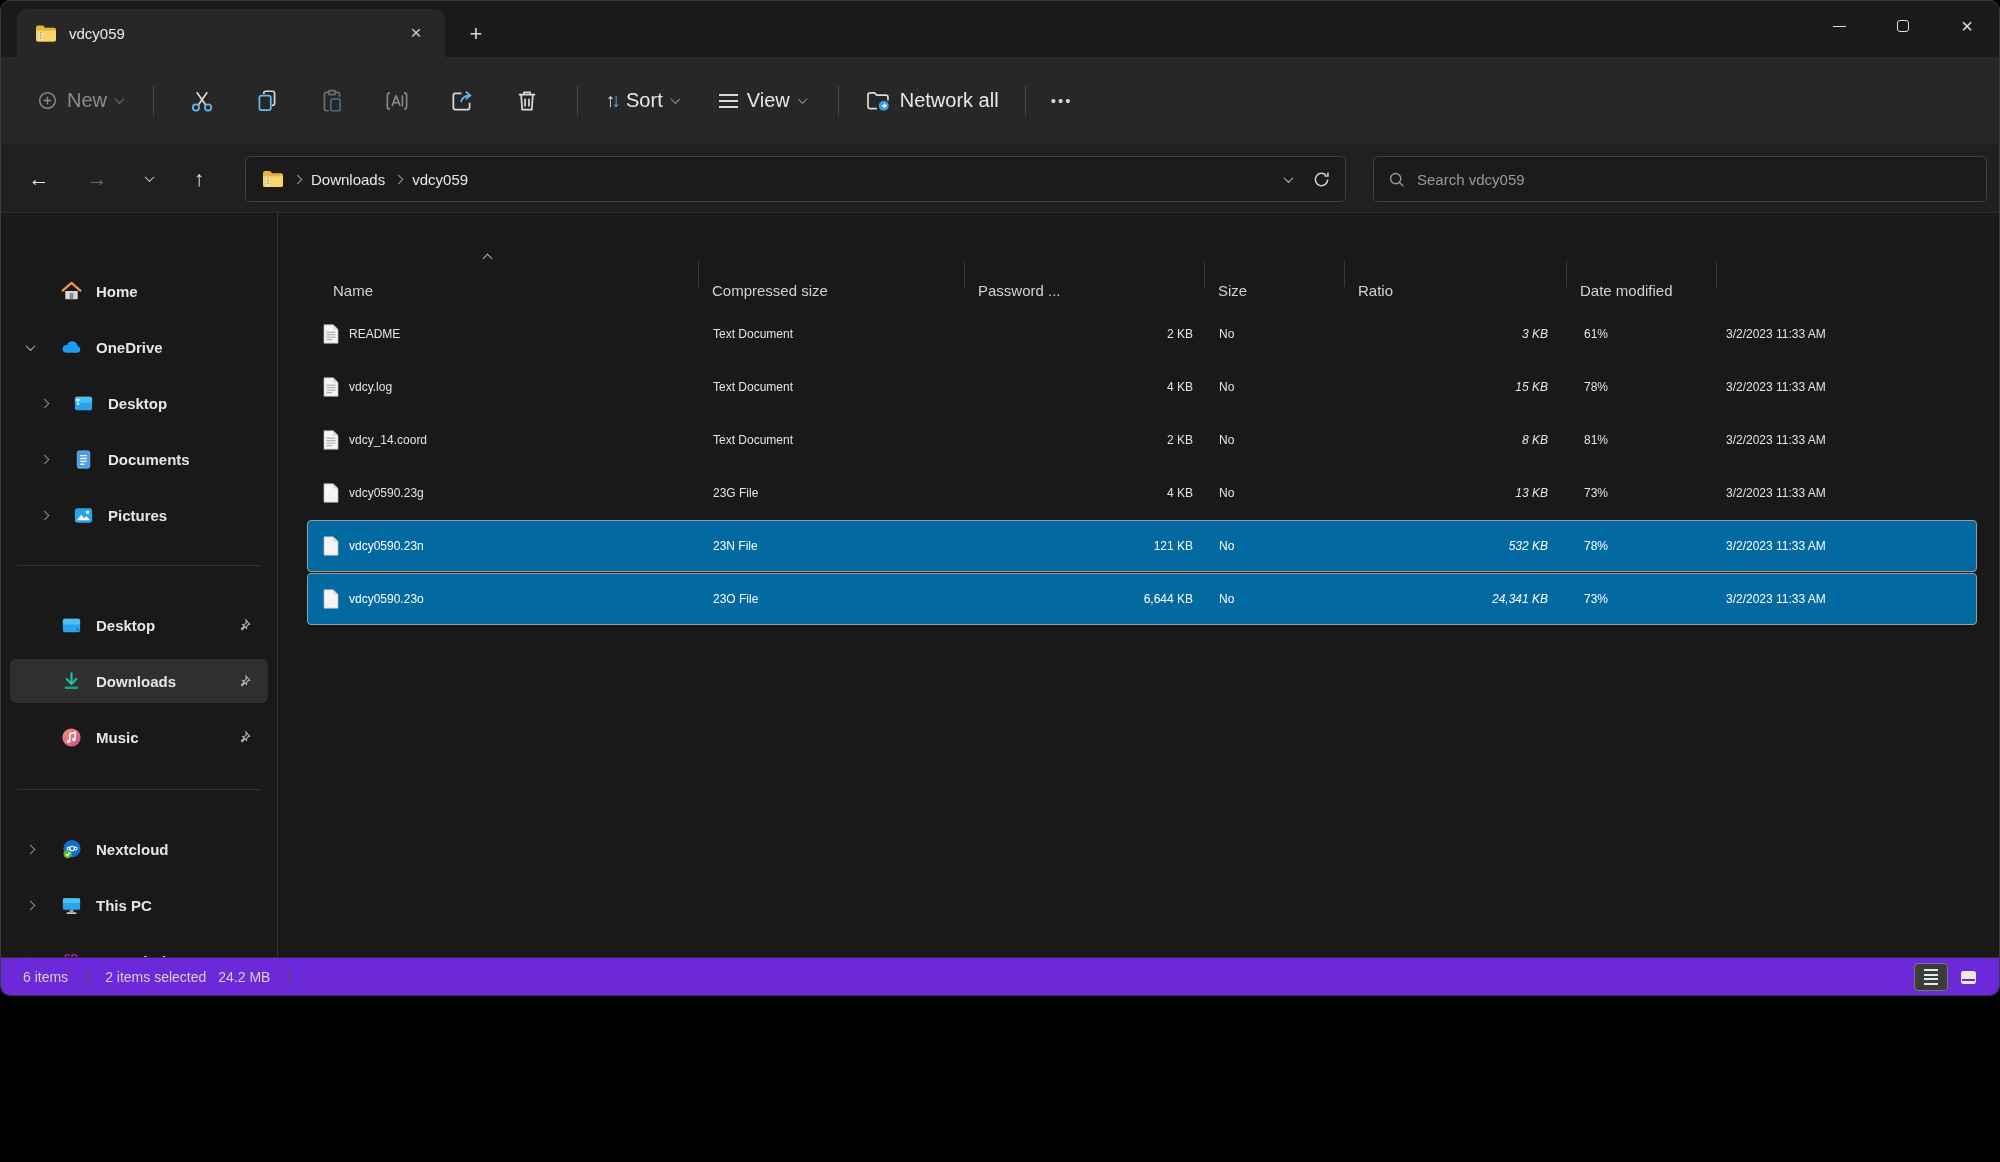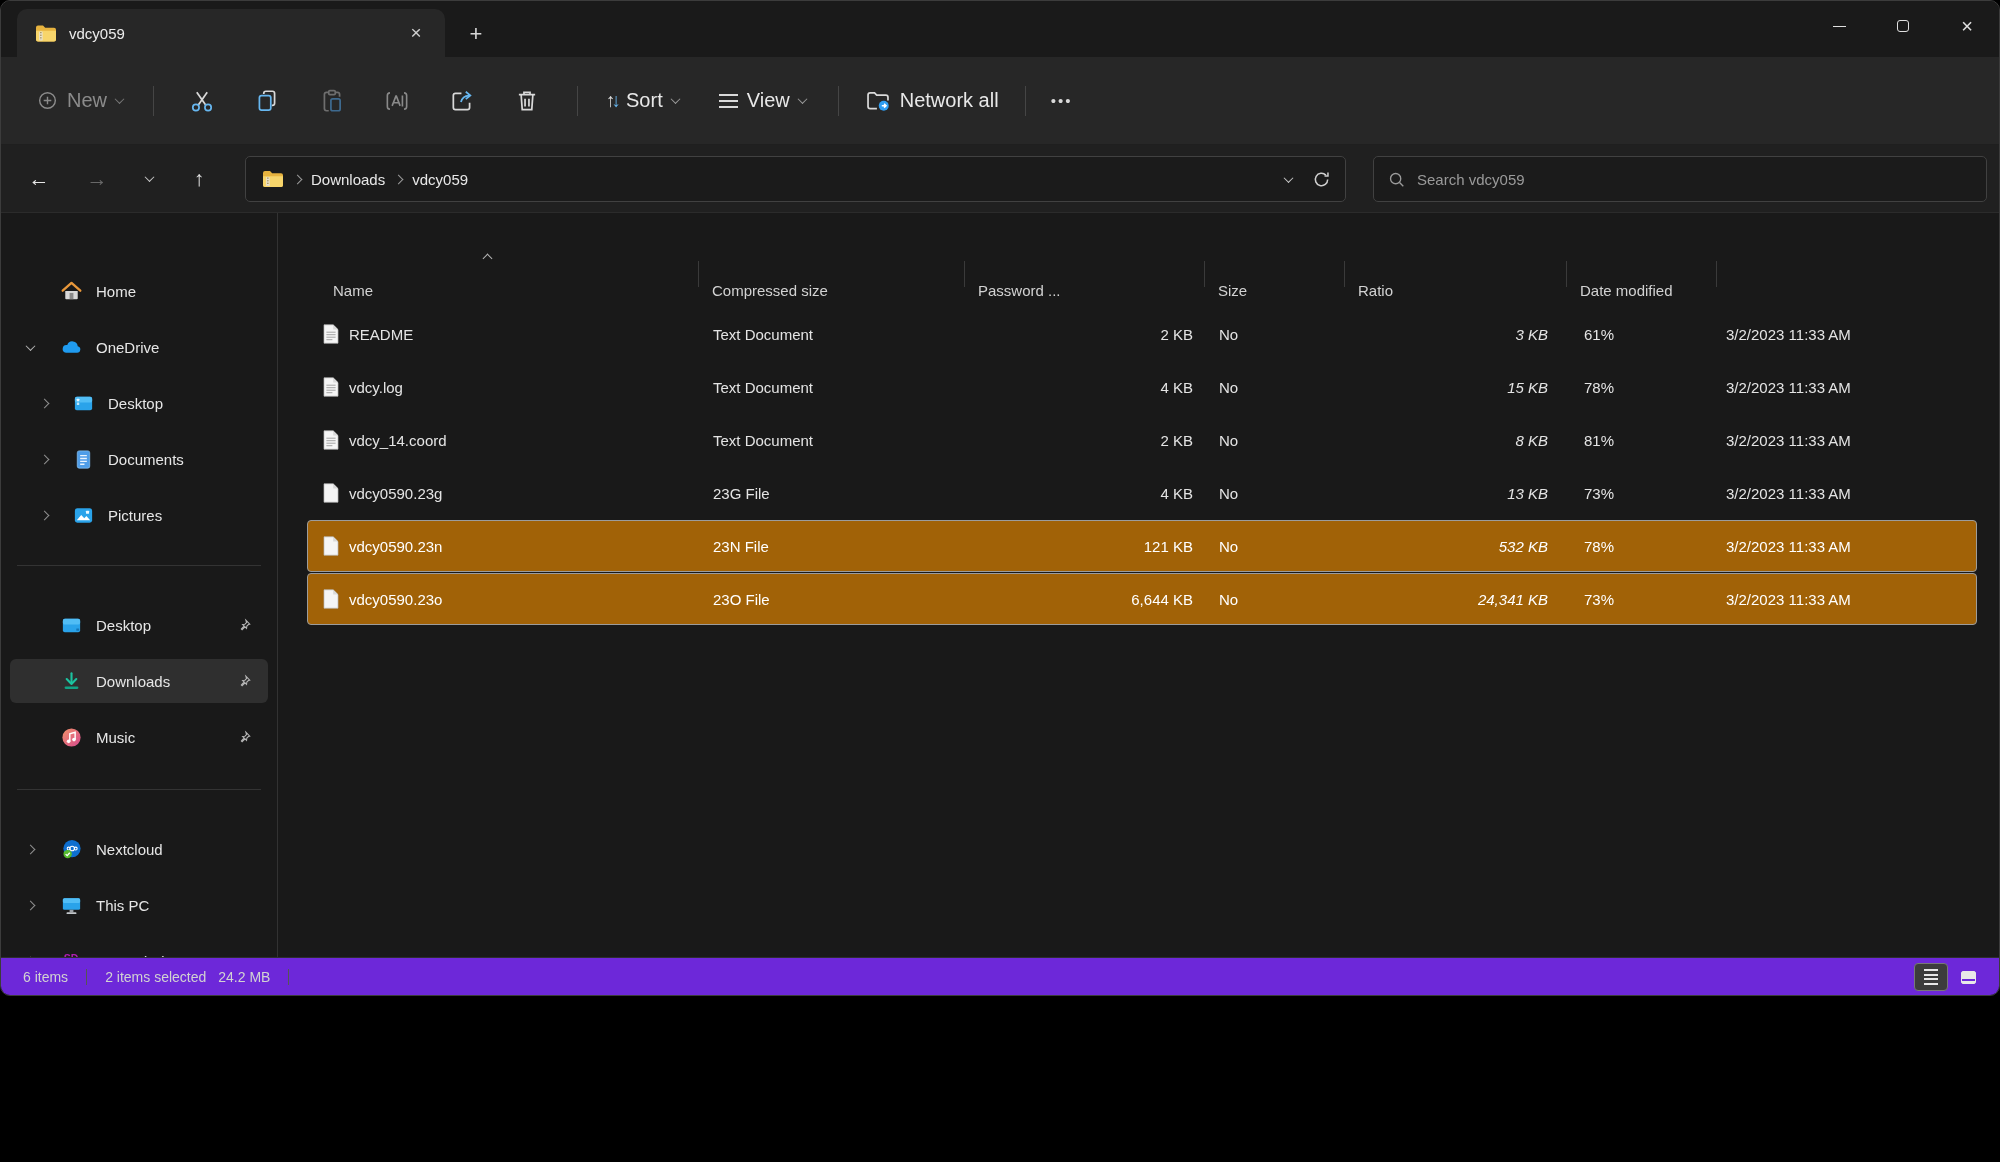--- a/index.html
+++ b/index.html
@@ -56,40 +56,40 @@
                       color:#e6e6e6; font-size:15px; font-family:inherit; }
   .search-box input::placeholder { color:#9a9a9a; }
 
   
   .main { position:absolute; left:0; top:212px; right:0; bottom:38px; background:#191919; }
   .sidebar { position:absolute; left:0; top:0; bottom:0; width:277px; border-right:1px solid #323232; padding-top:56px; }
   .side-item { display:flex; align-items:center; height:44px; margin:0 9px 12px 9px; border-radius:6px; font-size:15px; }
   .side-item.selected { background:#2f2f2f; }
   .side-item .chevslot { width:16px; margin-left:12px; display:flex; justify-content:center; }
   .side-item .ico { width:23px; height:23px; margin-left:22px; flex:none; }
-  .side-item .lbl { margin-left:13px; color:#e6e6e6; }
+  .side-item .lbl { margin-left:13px; color:#e6e6e6;font-weight:bold; }
   .side-item.child .chevslot { margin-left:26px; }
   .side-item.child .ico { margin-left:20px; }
   .side-item .pin { margin-left:auto; margin-right:16px; width:15px; height:15px; }
   .side-sep { height:1px; background:#333; margin:28px 16px 37px 16px; }
   .side-sep.second { margin:30px 16px 37px 16px; }
 
   
   .list { position:absolute; left:278px; top:0; right:0; bottom:0; }
   .lheader { position:absolute; left:0; top:36px; width:1708px; height:50px; display:grid;
              grid-template-columns:420px 266px 240px 140px 222px 150px 262px; align-items:center; }
   .hcell { position:relative; height:100%; display:flex; align-items:flex-end; font-size:15px; color:#d2d2d2;
            padding-left:13px; }
   .hcell::after { content:""; position:absolute; right:0; top:12px; bottom:12px; width:1px; background:#3a3a3a; }
   .hcell.first { padding-left:54px; }
   .sort-caret { position:absolute; left:205px; top:6px; }
   .rows { position:absolute; left:28px; top:95px; width:1670px; }
   .frow { display:grid; grid-template-columns:392px 266px 240px 140px 222px 150px 260px; align-items:center;
-          height:52px; margin-bottom:1px; border-radius:4px; font-size:15px; color:#e4e4e4; border:1px solid transparent; }
-  .frow.selected { background:#a16207; border-color:#9c9c9c; color:#fff; }
+          height:52px; margin-bottom:1px; border-radius:4px; font-size:12px; color:#e4e4e4; border:1px solid transparent; }
+  .frow.selected { background:#0369a1; border-color:#9c9c9c; color:#fff; }
   .fcell { padding-left:13px; white-space:nowrap; overflow:hidden; }
   .fcell.name { display:flex; align-items:center; gap:10px; padding-left:15px; }
   .fcell.num { text-align:right; padding-right:13px; }
   .fcell.size { padding-right:20px;font-style:italic; }
   .fcell.ratio { padding-left:16px; }
   .fcell.date { padding-left:8px; }
 
   
   .statusbar { position:absolute; left:0; bottom:0; width:100%; height:38px; background:#6d28d9;
                border-top:1px solid #2e2e2e; display:flex; align-items:center; font-size:14px; color:#d2d2d2; }

